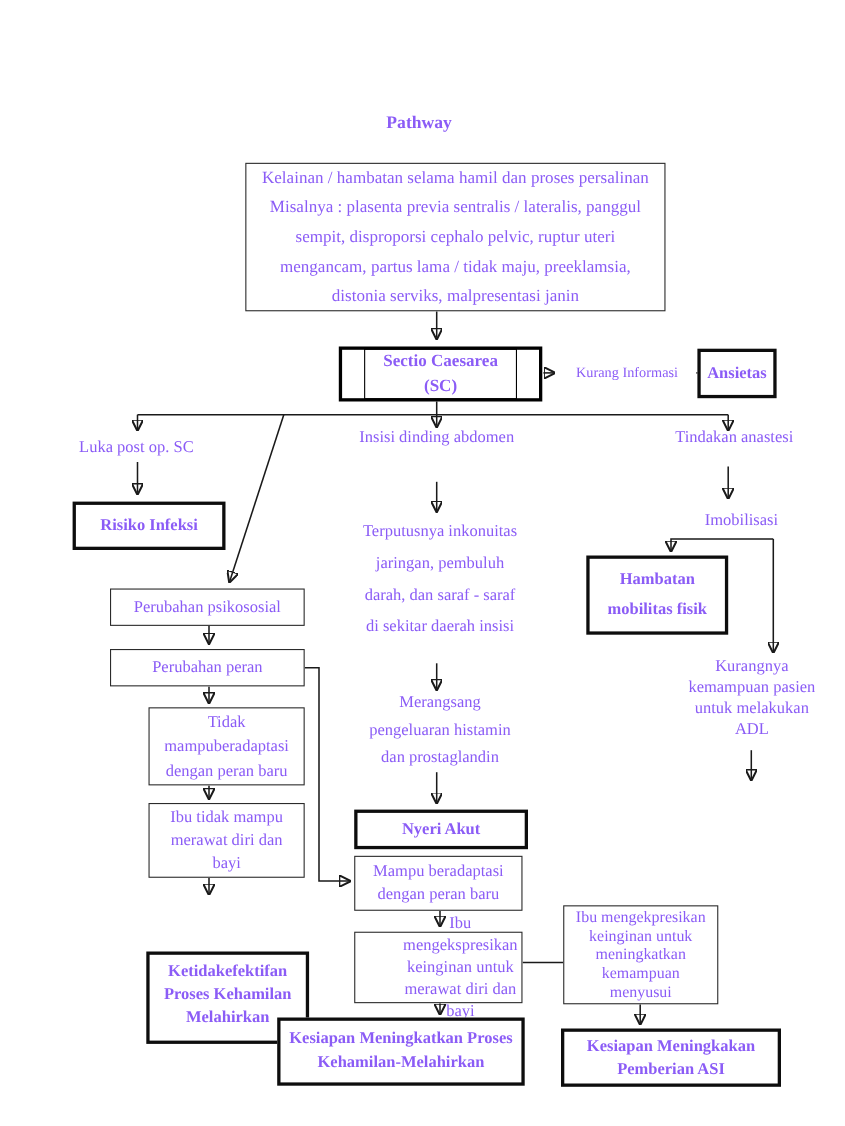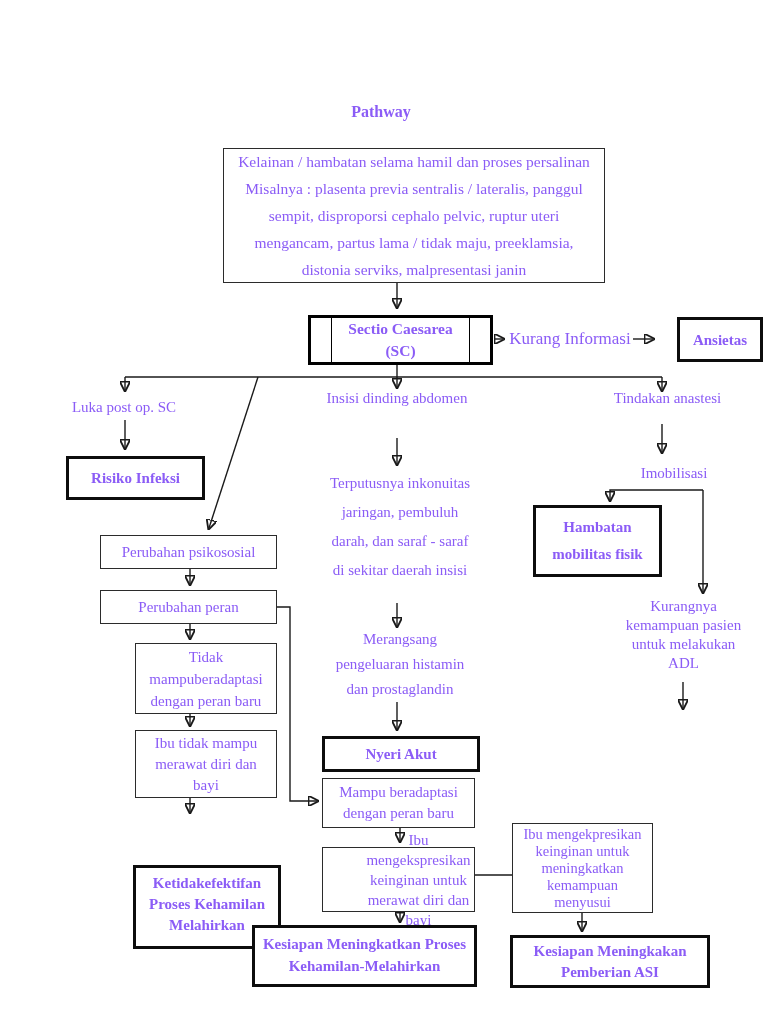--- a/index.html
+++ b/index.html
@@ -73,22 +73,22 @@
   <div class="node box-thin" id="top-box" style="left:223px; top:148px; width:382px; height:135px;text-align:center;">Kelainan / hambatan selama hamil dan proses persalinan
 Misalnya : plasenta previa sentralis / lateralis, panggul
 sempit, disproporsi cephalo pelvic, ruptur uteri
 mengancam, partus lama / tidak maju, preeklamsia,
 distonia serviks, malpresentasi janin</div>
 
   <div class="node" id="sc-box" style="left:308px; top:315px; width:185px; height:50px;">
     <div id="sc-inner">Sectio Caesarea (SC)</div>
   </div>
 
-  <div class="node label" style="left:505px; top:327px; width:130px; height:24px; font-size:17px;">Kurang Informasi</div>
-  <div class="node box-bold" style="left:634px; top:317px; width:86px; height:45px;margin-left:43px;">Ansietas</div>
+  <div class="node label" style="left:505px; top:327px; width:130px; height:24px; font-size:13px;">Kurang Informasi</div>
+  <div class="node box-bold" style="left:634px; top:317px; width:72px; height:45px;">Ansietas</div>
 
   <div class="node label" style="left:57px; top:395px; width:134px; height:24px;">Luka post op. SC</div>
   <div class="node box-bold" style="left:66px; top:456px; width:139px; height:44px;">Risiko Infeksi</div>
 
   <div class="node label" style="left:297px; top:386px; width:200px; height:24px;">Insisi dinding abdomen</div>
   <div class="node label" style="left:297px; top:468px; width:206px; height:118px; line-height:29px;">Terputusnya inkonuitas
 jaringan, pembuluh
 darah, dan saraf - saraf
 di sekitar daerah insisi</div>
   <div class="node label" style="left:297px; top:625px; width:206px; height:78px; line-height:25px;">Merangsang

